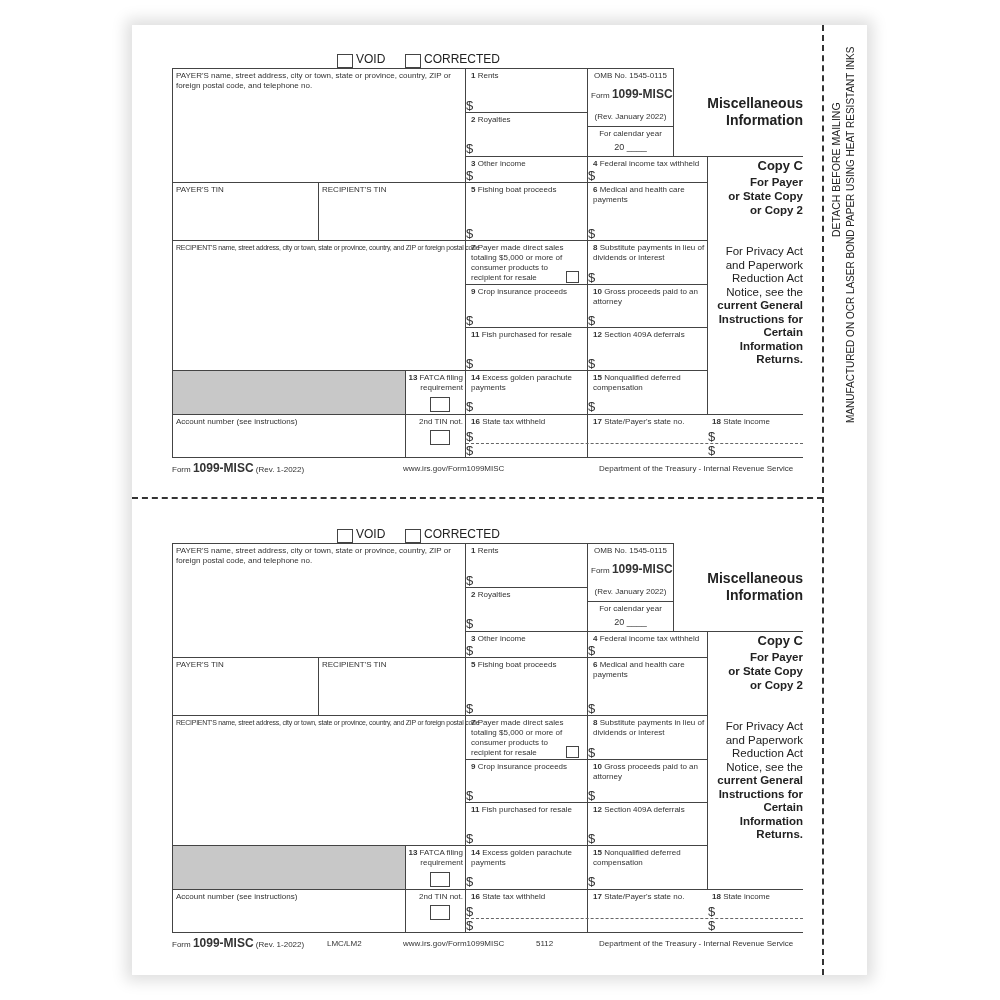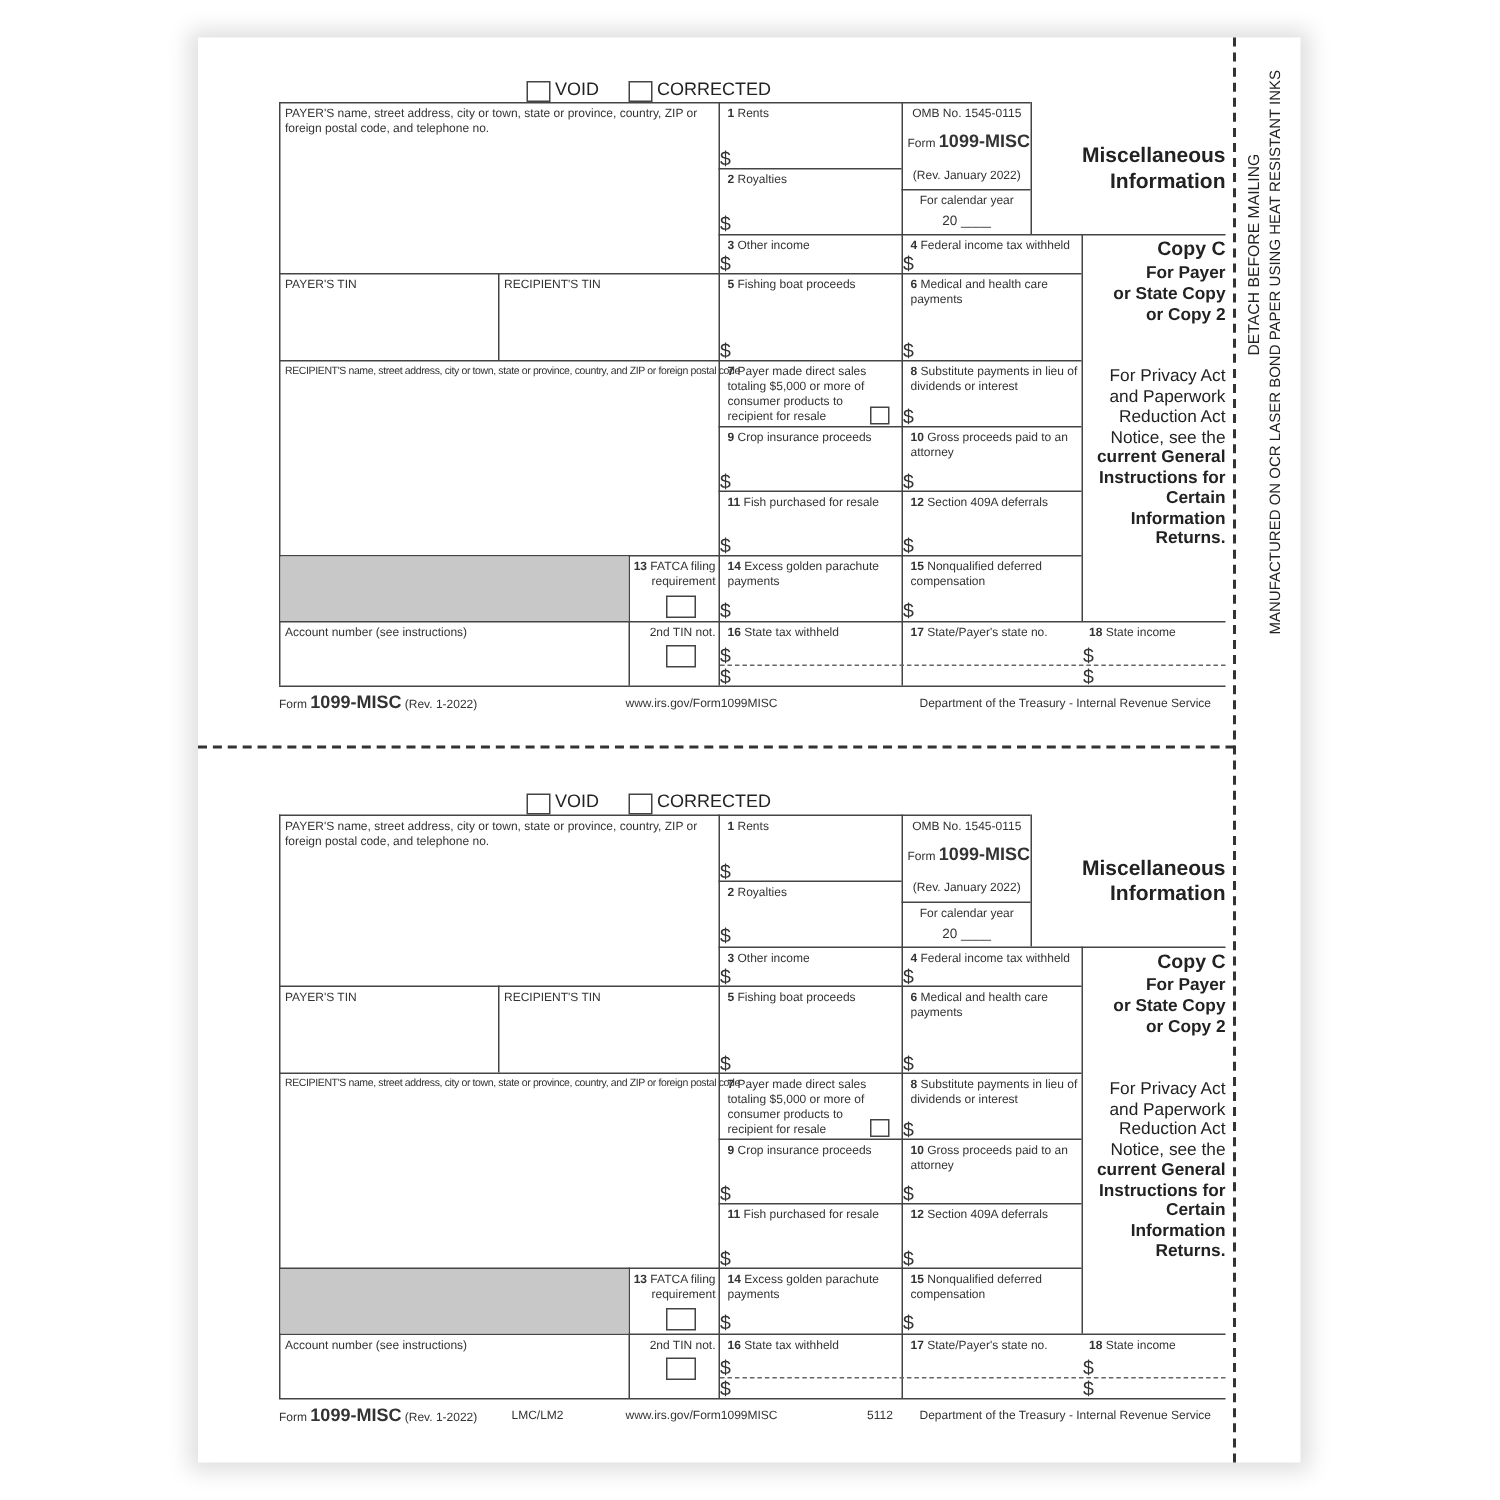--- a/index.html
+++ b/index.html
@@ -20,21 +20,21 @@
     border-top: 2px dashed #333;
   }
   .vdash {
     position: absolute; left: 822px; top: 25px; width: 0; height: 950px;
     border-left: 2px dashed #333;
   }
   .side-text {
     position: absolute; transform-origin: left top; transform: rotate(-90deg);
     white-space: nowrap; font-size: 10px; color: #222;
   }
-  .form { position: absolute; left: 14px; width: 824px; height: 475px; }
+  .form { position: absolute; left: 0; width: 824px; height: 475px; }
   .line-h { position: absolute; height: 0; border-top: 1.5px solid #444; }
   .line-v { position: absolute; width: 0; border-left: 1.5px solid #444; }
   .lbl { position: absolute; font-size: 8px; line-height: 10px; color: #333; }
   .lbl b { font-weight: bold; }
   .dollar { position: absolute; font-size: 13px; line-height: 13px; color: #333; }
   .chk { position: absolute; width: 14px; height: 12px; border: 1px solid #444; background: #fff; }
   .chk-big { position: absolute; width: 18px; height: 13px; border: 1px solid #444; background: #fff; }
   .void-lbl { position: absolute; font-size: 12px; color: #222; }
   .title-big { position: absolute; font-size: 14px; font-weight: bold; text-align: right; line-height: 17px; color: #222; }
   .copy-c { position: absolute; font-size: 13px; font-weight: bold; text-align: right; color: #222; }
@@ -363,16 +363,16 @@
 
     <div class="lbl" style="left:712px; top:392px;"><b>18</b> <span>State income</span></div>
     <div class="dollar" style="left:708px; top:405px;">$</div>
     <div class="dollar" style="left:708px; top:419px;">$</div>
     <div class="abs" style="left:718px; top:404px; width:84px; height:13px;"></div>
     <div class="abs" style="left:718px; top:419px; width:84px; height:12px;"></div>
 
     <div class="footer" style="left:172px; top:436px;"><span>Form</span> <span class="big">1099-MISC</span> <span>(Rev. 1-2022)</span></div>
     <div class="footer" style="left:327px; top:439px;">LMC/LM2</div>
     <div class="footer" style="left:403px; top:439px;">www.irs.gov/Form1099MISC</div>
-    <div class="footer" style="left:536px; top:439px;margin-left:28px;">5112</div>
+    <div class="footer" style="left:536px; top:439px;">5112</div>
     <div class="footer" style="left:599px; top:439px;">Department of the Treasury - Internal Revenue Service</div>
   </div>
 </div>
 
 </body></html>

